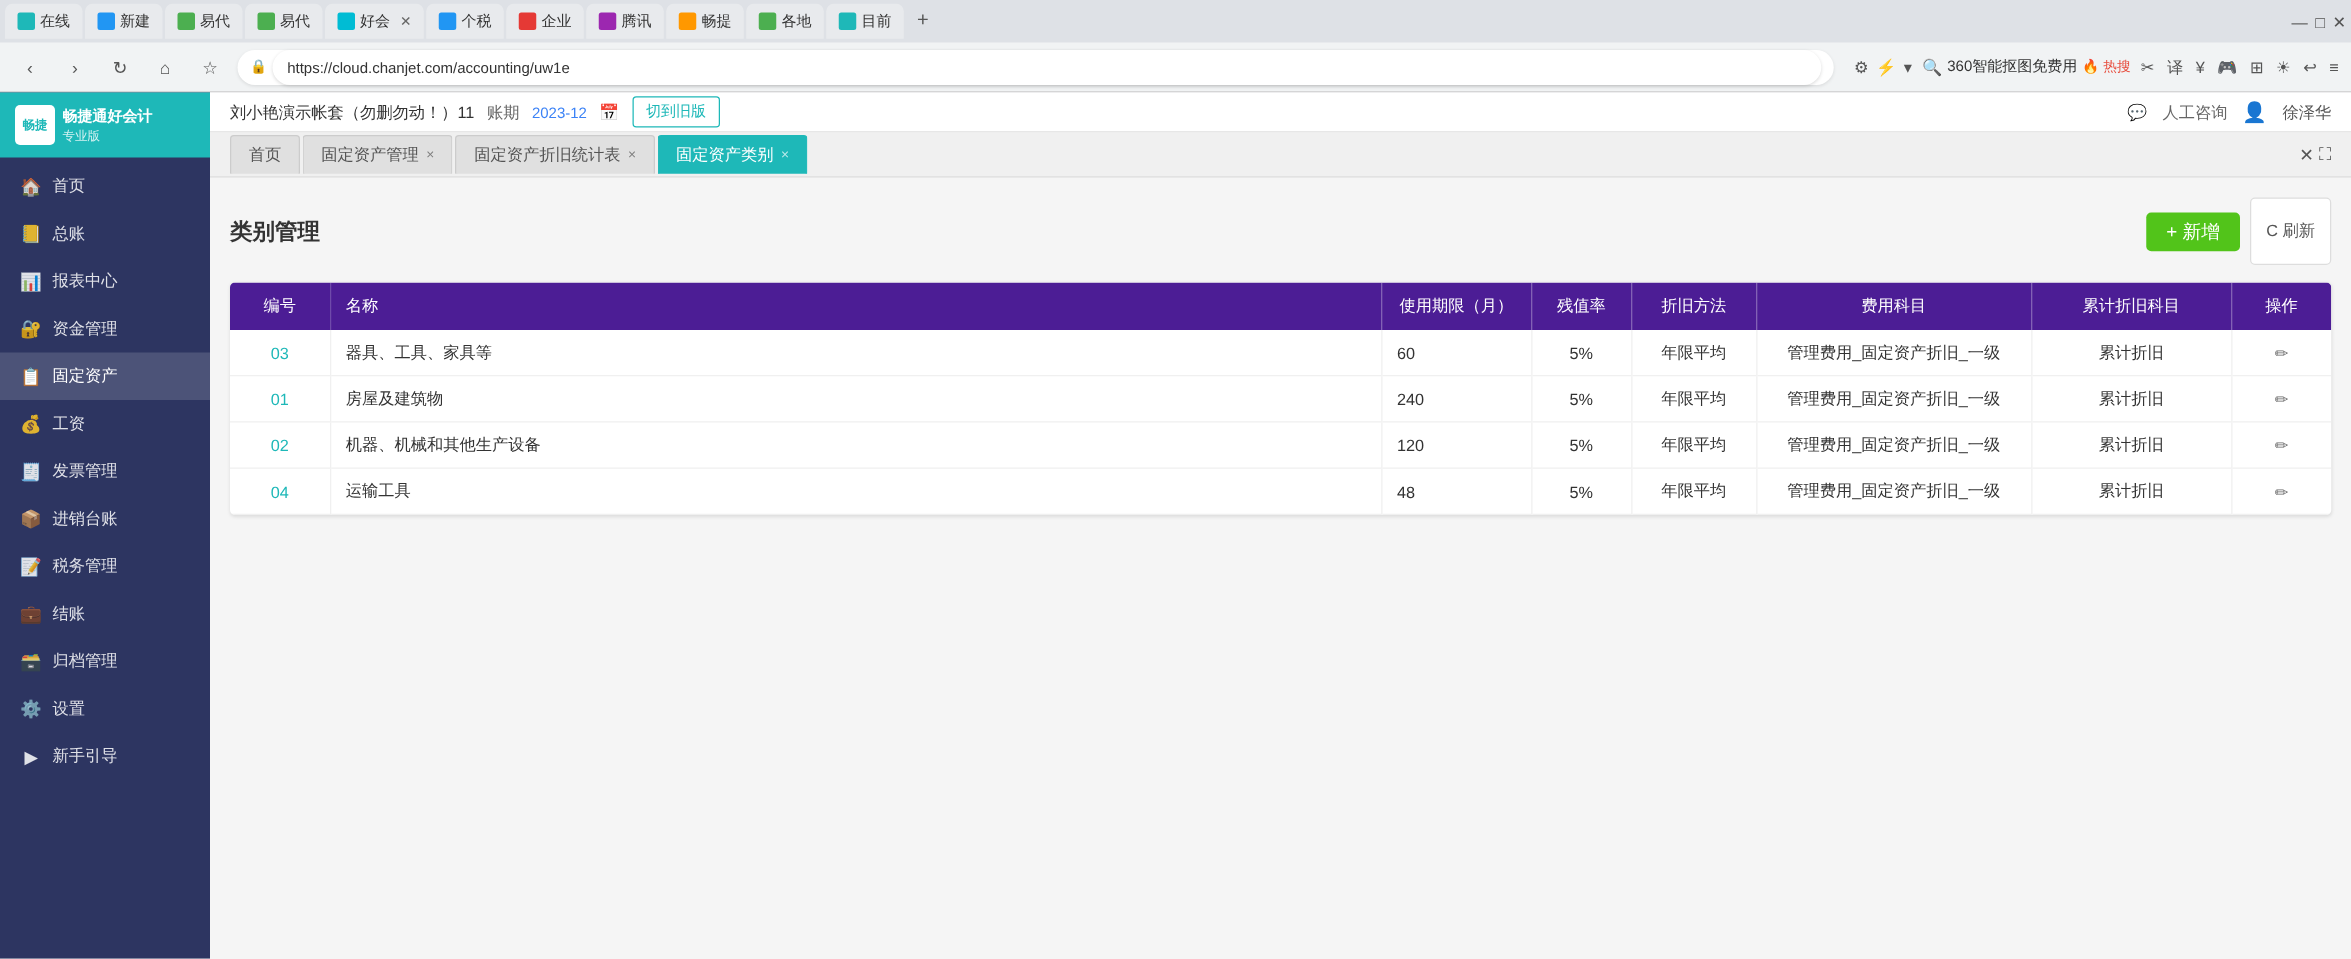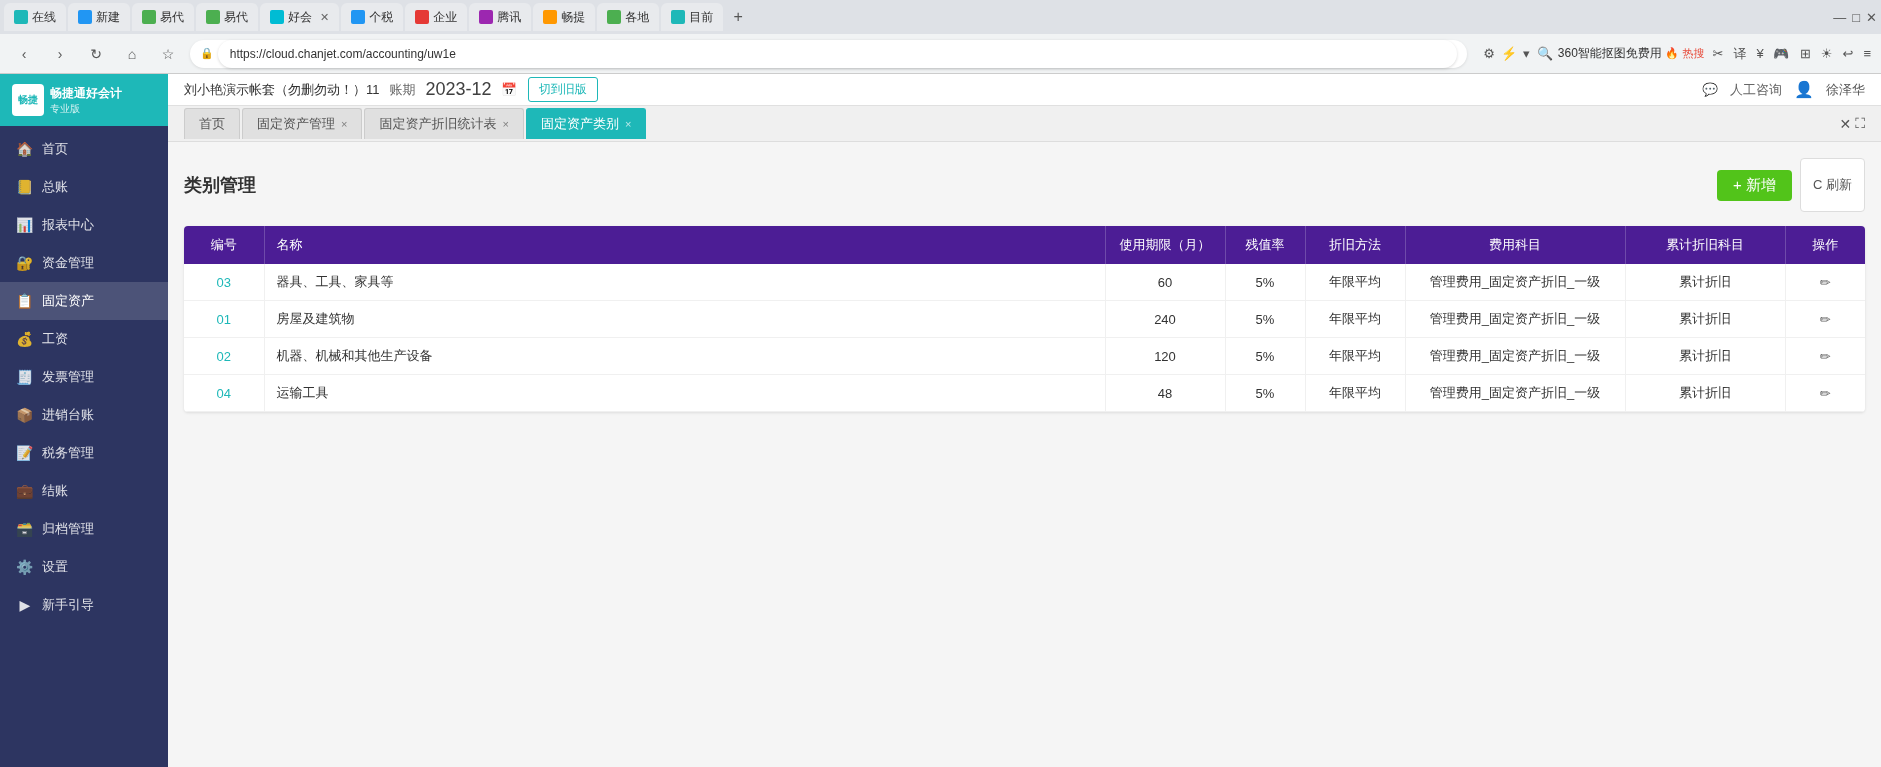--- a/index.html
+++ b/index.html
@@ -58,21 +58,21 @@
 
     
     .data-table { width: 100%; border-collapse: collapse; background: #fff; border-radius: 4px; overflow: hidden; box-shadow: 0 1px 3px rgba(0,0,0,0.1); }
     .data-table thead tr { background: #4c1d95; }
     .data-table thead th { color: #fff; padding: 10px 12px; text-align: center; font-weight: normal; font-size: 13px; border-right: 1px solid rgba(255,255,255,0.2); }
     .data-table thead th:last-child { border-right: none; }
     .data-table tbody tr { border-bottom: 1px solid #f0f0f0; }
     .data-table tbody td { padding: 9px 12px; text-align: center; font-size: 13px; color: #333; border-right: 1px solid #f0f0f0; }
     .data-table tbody td:last-child { border-right: none; }
     .data-table tbody td.name-col { text-align: left; }
-    .data-table tbody td.num-col { text-align: center; }
+    .data-table tbody td.num-col { text-align: left; }
     .edit-btn { color: #666; cursor: pointer; font-size: 13px; }
     .code-link { color: #1eb8b8; text-decoration: none; cursor: pointer; }
   </style>
 </head>
 <body>
 
 <div class="browser-chrome">
 
   <div class="tab-bar">
     <div class="browser-tab">
@@ -228,21 +228,21 @@
       </div>
     </div>
   </div>
 
   <div class="main-content">
 
     <div class="app-header">
       <div class="header-left">
         <span style="color:#333;font-size:13px;">刘小艳演示帐套（勿删勿动！）11</span>
         <span style="color:#666;font-size:13px;">账期</span>
-        <span style="color:#404040;font-size:18px;display:flex;align-items:center;gap:3px;">2023-12</span>
+        <span style="color:#3b82f6;font-size:12px;display:flex;align-items:center;gap:3px;">2023-12</span>
         <span style="color:#1eb8b8;cursor:pointer;">📅</span>
         <button class="switch-btn">切到旧版</button>
       </div>
       <div class="header-right">
         <span style="color:#666;">💬</span>
         <span style="color:#666;cursor:pointer;">人工咨询</span>
         <span style="font-size:16px;color:#aaa;">👤</span>
         <span style="color:#555;cursor:pointer;">徐泽华</span>
       </div>
     </div>

